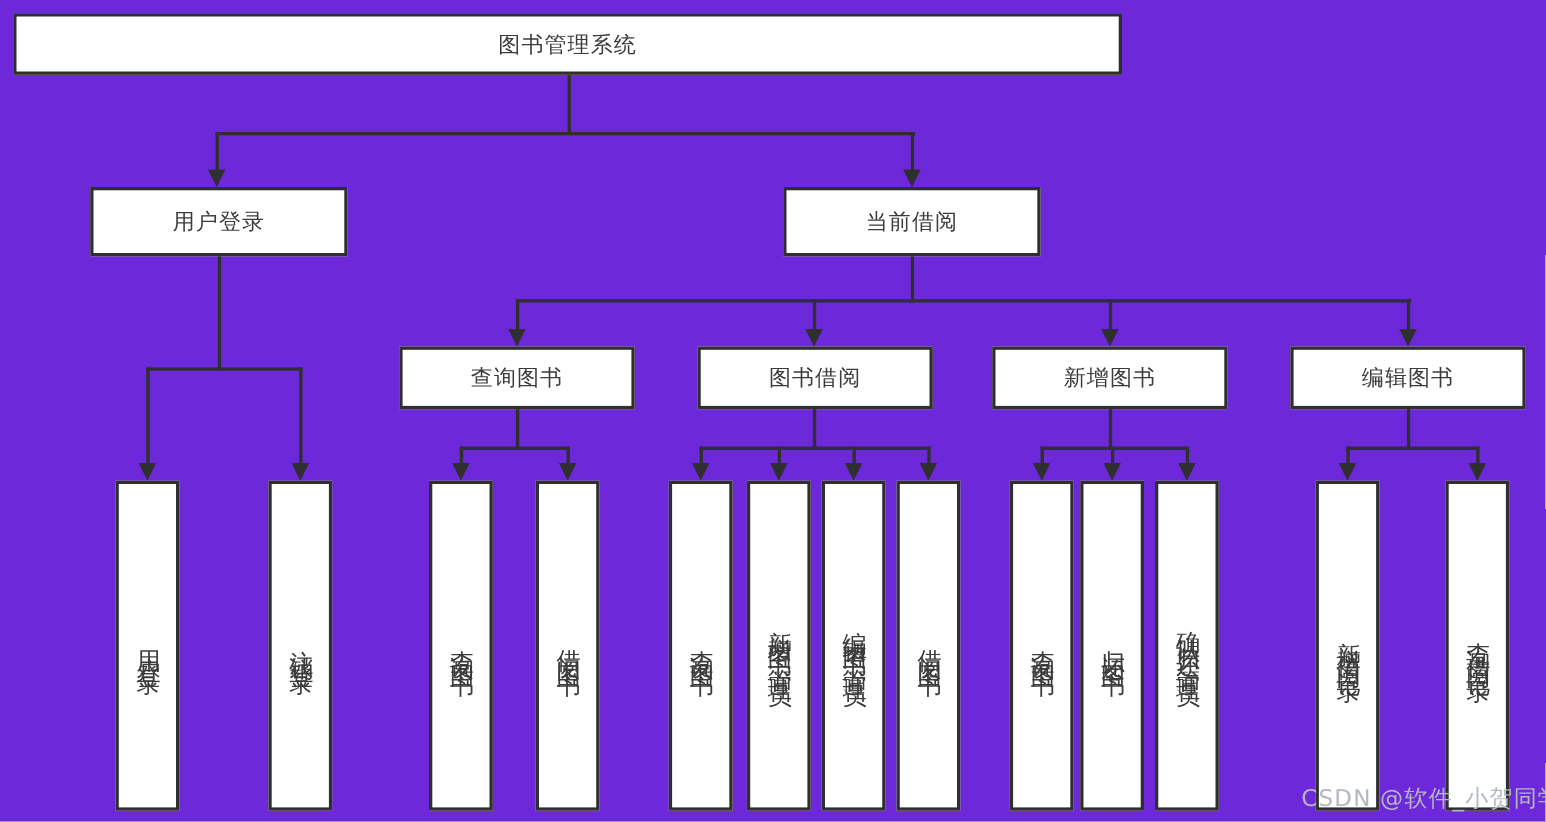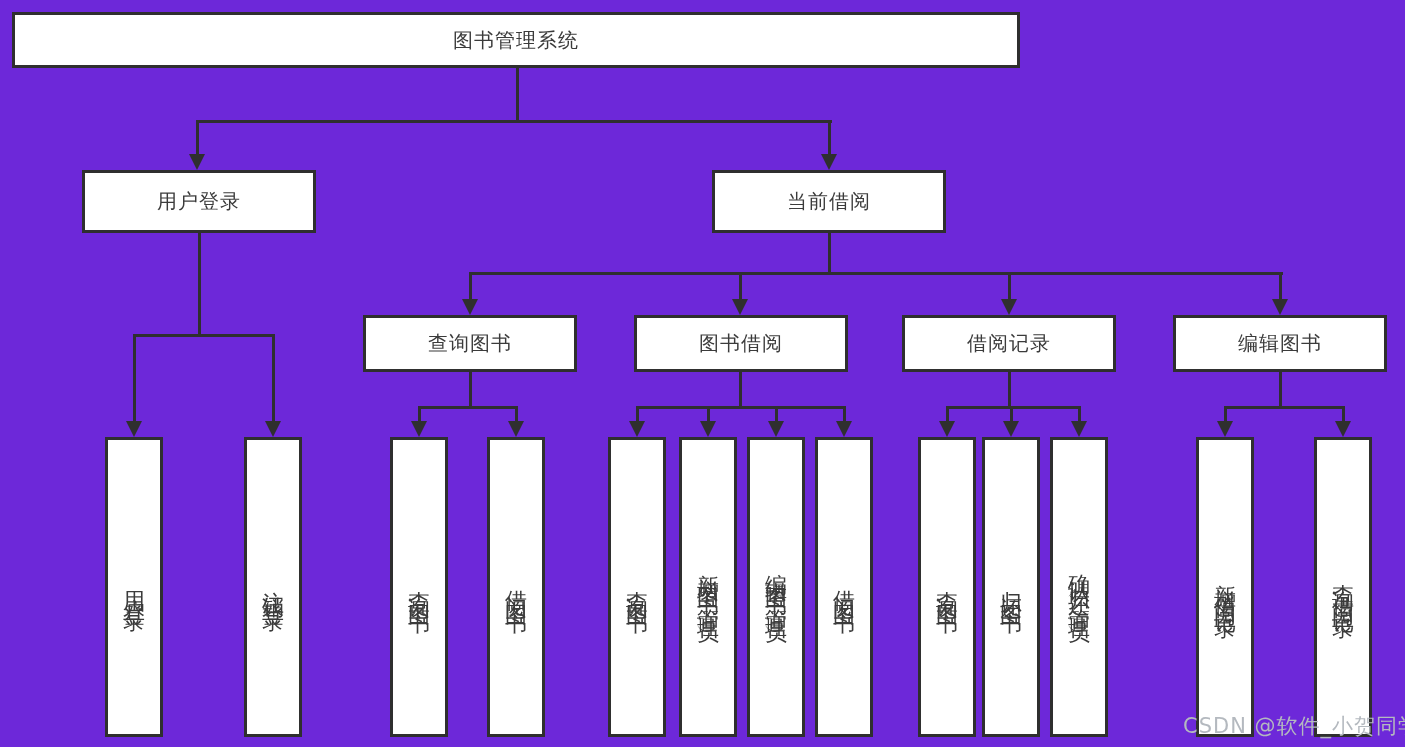--- a/index.html
+++ b/index.html
@@ -82,21 +82,21 @@
   <div class="arrowhead" style="left:462px;top:299px;"></div>
   <div class="vline" style="left:739px;top:272px;height:29px;"></div>
   <div class="arrowhead" style="left:732px;top:299px;"></div>
   <div class="vline" style="left:1008px;top:272px;height:29px;"></div>
   <div class="arrowhead" style="left:1001px;top:299px;"></div>
   <div class="vline" style="left:1279px;top:272px;height:29px;"></div>
   <div class="arrowhead" style="left:1272px;top:299px;"></div>
 
   <div class="node" style="left:363px;top:315px;width:214px;height:57px;">查询图书</div>
   <div class="node" style="left:634px;top:315px;width:214px;height:57px;">图书借阅</div>
-  <div class="node" style="left:902px;top:315px;width:214px;height:57px;">借阅记录</div>
+  <div class="node" style="left:902px;top:315px;width:214px;height:57px;">新增图书</div>
   <div class="node" style="left:1173px;top:315px;width:214px;height:57px;">编辑图书</div>
 
   <div class="vline" style="left:469px;top:372px;height:37px;"></div>
   <div class="hline" style="left:418px;top:406px;width:100px;"></div>
   <div class="vline" style="left:418px;top:406px;height:17px;"></div>
   <div class="arrowhead" style="left:411px;top:421px;"></div>
   <div class="vline" style="left:515px;top:406px;height:17px;"></div>
   <div class="arrowhead" style="left:508px;top:421px;"></div>
 
   <div class="vline" style="left:739px;top:372px;height:37px;"></div>

